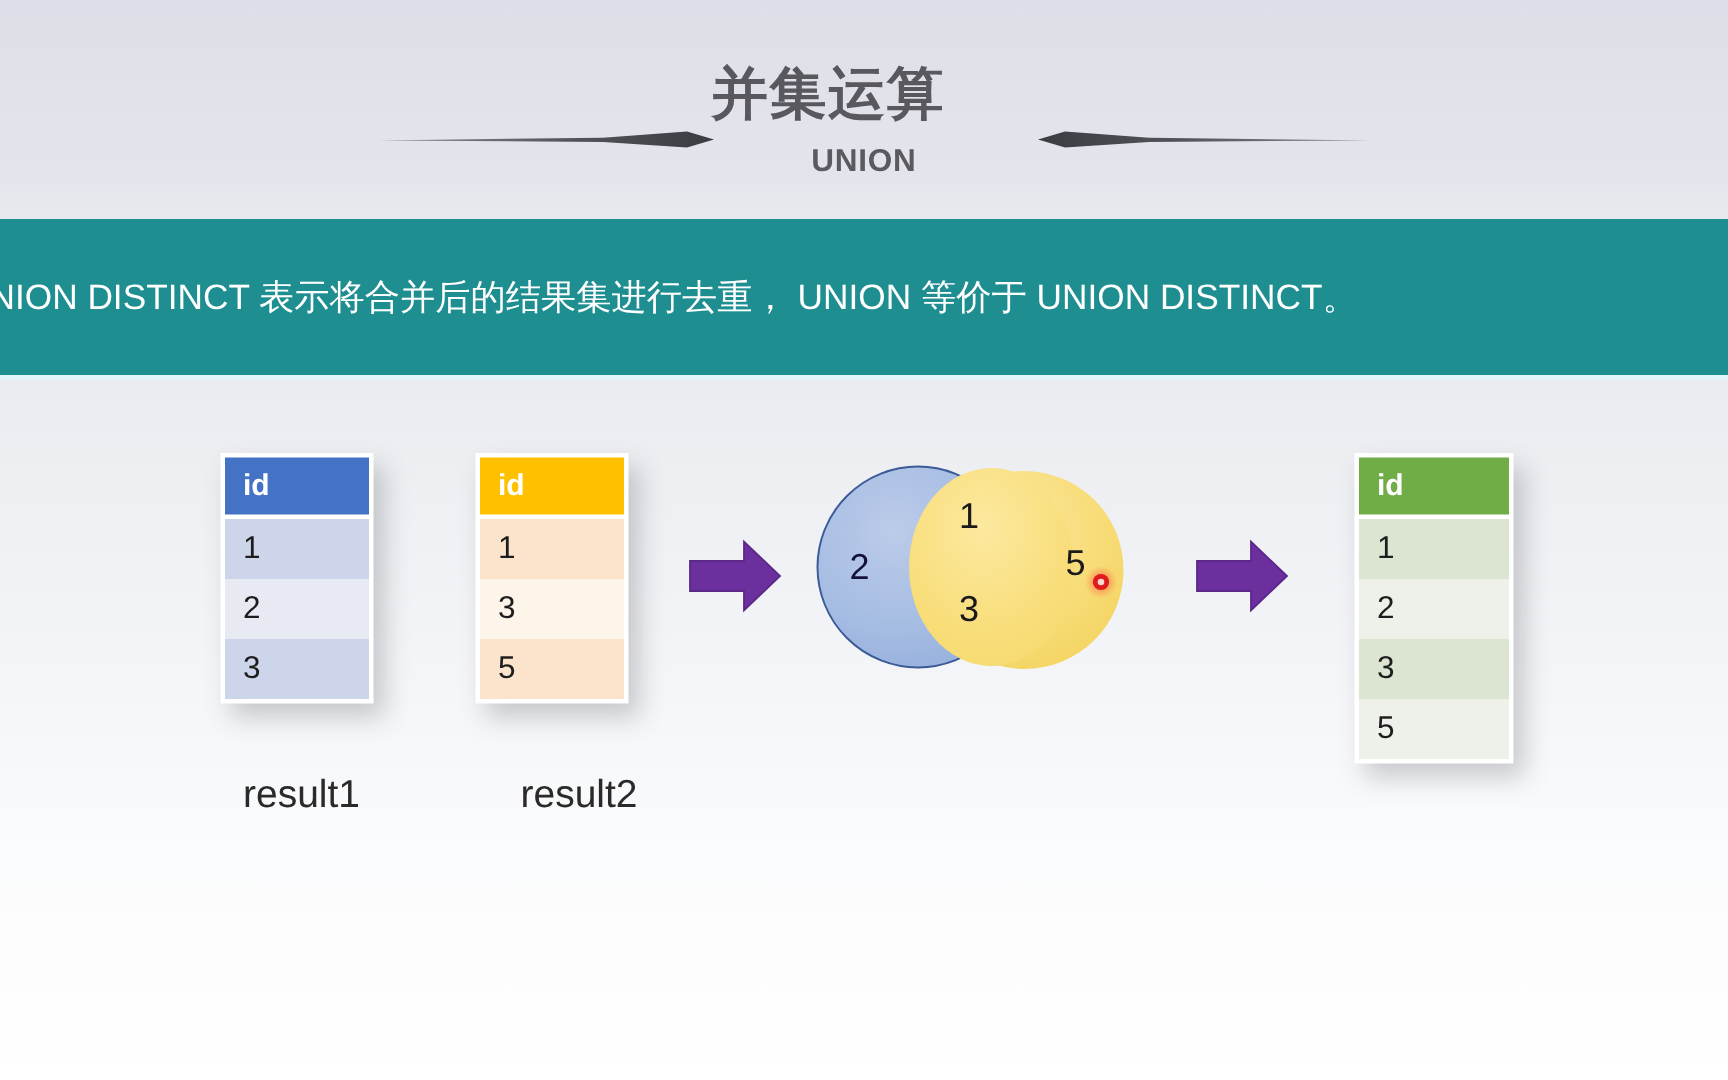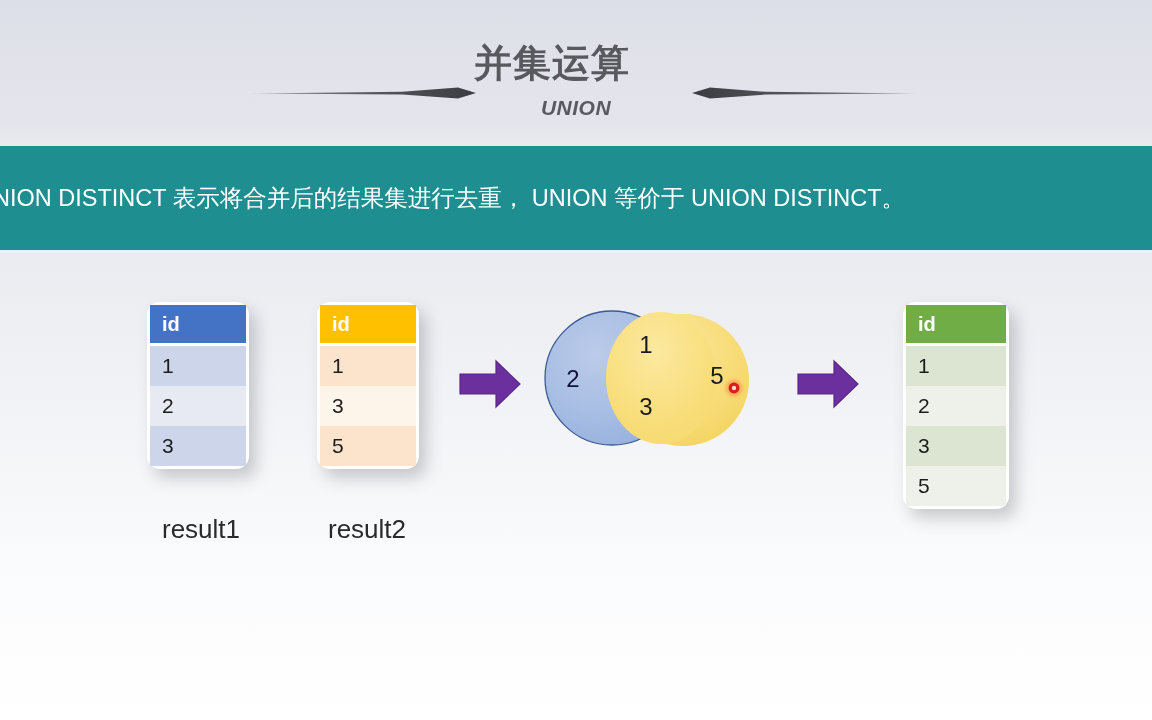--- a/index.html
+++ b/index.html
@@ -51,21 +51,20 @@
     line-height: 46px;
   }
   .title-sub {
     position: absolute;
     left: 0;
     top: 70px;
     width: 1152px;
     text-align: center;
     font-size: 21px;
     font-weight: bold;
-    font-style: italic;
     color: #5a5a60;
     letter-spacing: 0.5px;
   }
   .deco {
     position: absolute;
     top: 60px;
     height: 14px;
     width: 240px;
   }
   .deco.left  { left: 252px; }
@@ -95,21 +94,20 @@
     text-indent: -6px;
     font-weight: 400;
   }
 
   
   .tbl {
     position: absolute;
     background: #ffffff;
     padding: 3px;
     box-shadow: 7px 9px 16px rgba(90, 92, 100, 0.30);
-    border-radius: 13px;
   }
   .tbl .th {
     height: 38px;
     line-height: 38px;
     padding-left: 12px;
     font-size: 20px;
     font-weight: bold;
     color: #ffffff;
     box-sizing: border-box;
   }
@@ -141,21 +139,21 @@
   #tbl-union .td.even { background: #eef1ea; }
 
   
   .caption {
     position: absolute;
     font-size: 26px;
     color: #2a2a2a;
     white-space: nowrap;
   }
   #cap-result1 { left: 162px; top: 514px; }
-  #cap-result2 { left: 328px; top: 514px; }
+  #cap-result2 { left: 347px; top: 514px; }
   #cap-union   { left: 553px; top: 514px; }
 
   
   .arrow {
     position: absolute;
     width: 64px;
     height: 52px;
   }
   #arrow-1 { left: 458px; top: 358px; }
   #arrow-2 { left: 796px; top: 358px; }

